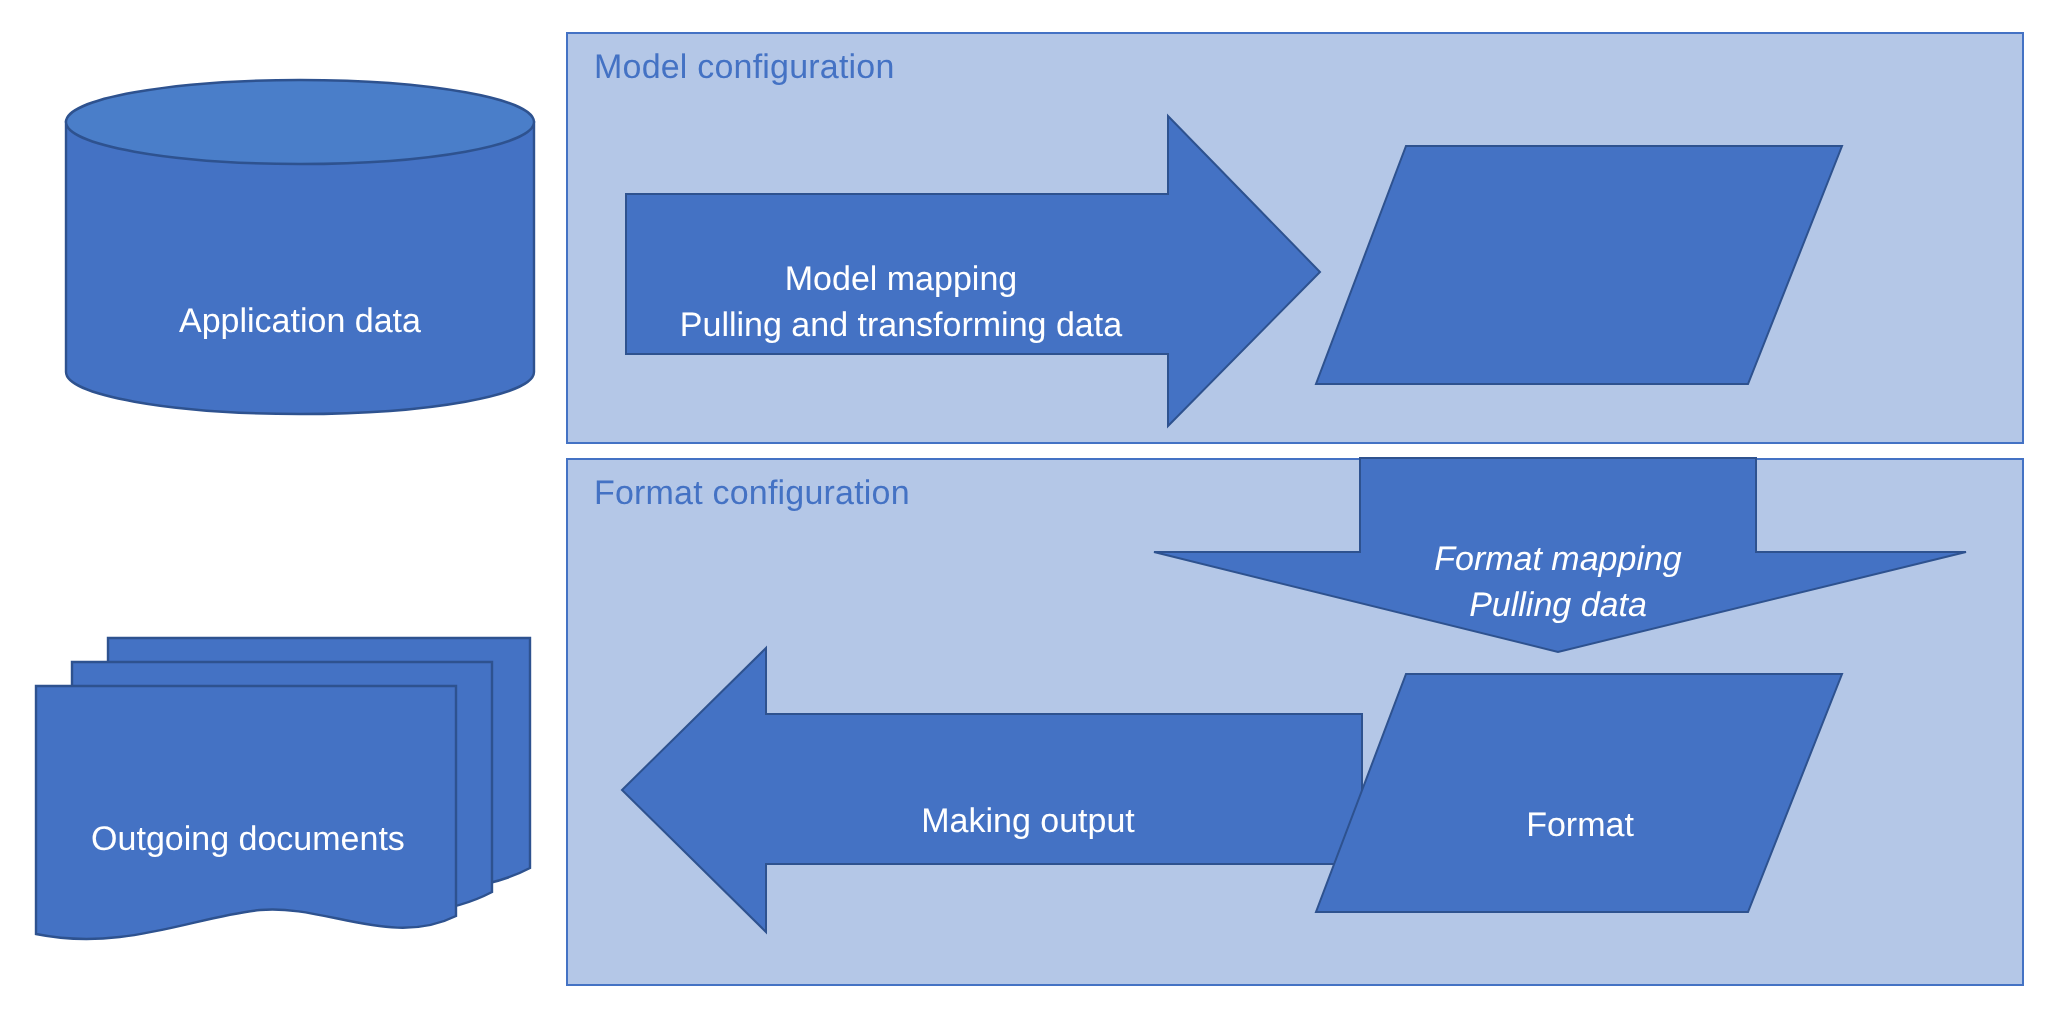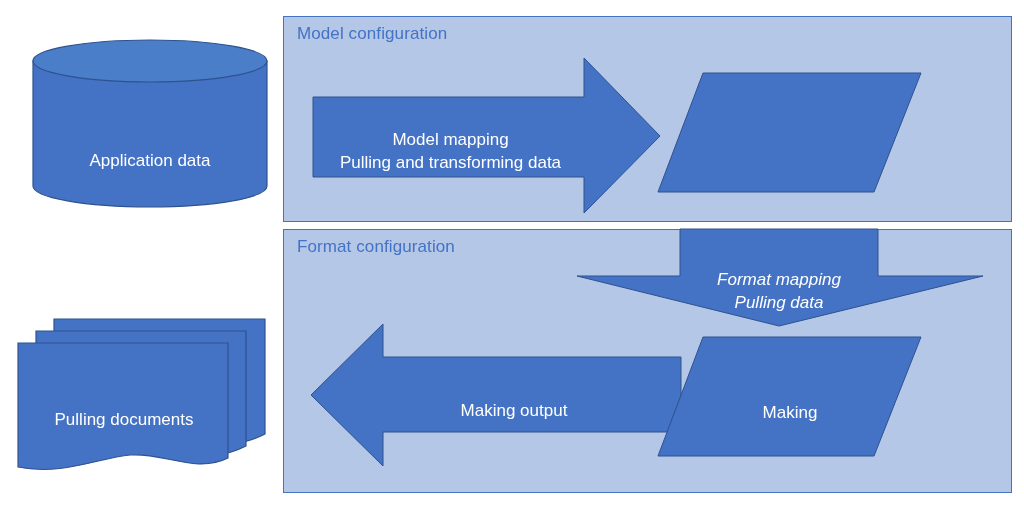--- a/index.html
+++ b/index.html
@@ -92,21 +92,21 @@
   <div class="shape-label" style="left:28px; top:133px; width:244px;">Application data</div>
 
   <svg class="shape-svg" id="svg-outgoing-docs" style="left:12px; top:312px; width:268px; height:170px;" viewBox="0 0 268 170">
 
     <path class="doc-shape" d="M42,7 L253,7 L253,122 C232,133 205,135 183,128 C161,121 140,116 125,122 L125,23 L42,23 Z"></path>
 
     <path class="doc-shape" d="M24,19 L234,19 L234,134 C213,145 186,147 164,140 C142,133 121,128 106,134 L106,35 L24,35 Z"></path>
 
     <path class="doc-shape" d="M6,31 L216,31 L216,146 C184,162 150,140 118,143 C86,146 50,164 6,155 Z"></path>
   </svg>
-  <div class="shape-label" style="left:12px; top:392px; width:224px;">Pulling documents</div>
+  <div class="shape-label" style="left:12px; top:392px; width:224px;">Outgoing documents</div>
 
   <div class="panel" id="panel-model">
     <span class="panel-title">Model configuration</span>
   </div>
 
   <svg class="shape-svg" id="svg-arrow-model-mapping" style="left:313px; top:58px; width:348px; height:156px;" viewBox="0 0 348 156">
     <path class="shape-fill-soft" d="M0,39 L271,39 L271,0 L347,78 L271,155 L271,119 L0,119 Z"></path>
   </svg>
   <div class="shape-label" style="left:313px; top:112px; width:275px;"><span>Model mapping</span><br><span>Pulling and transforming data</span></div>
 
@@ -124,15 +124,15 @@
   <div class="shape-label" style="left:660px; top:252px; width:238px;font-style:italic;"><span>Format mapping</span><br><span>Pulling data</span></div>
 
   <svg class="shape-svg" id="svg-arrow-making-output" style="left:309px; top:322px; width:374px; height:146px;" viewBox="0 0 374 146">
     <path class="shape-fill-soft" d="M2,73 L74,2 L74,35 L372,35 L372,110 L74,110 L74,144 Z"></path>
   </svg>
   <div class="shape-label" style="left:365px; top:383px; width:298px;">Making output</div>
 
   <svg class="shape-svg" id="svg-format" style="left:655px; top:334px; width:270px; height:126px;" viewBox="0 0 270 126">
     <path class="shape-fill-soft" d="M48,3 L266,3 L219,122 L3,122 Z"></path>
   </svg>
-  <div class="shape-label" style="left:655px; top:385px; width:270px;">Making</div>
+  <div class="shape-label" style="left:655px; top:385px; width:270px;">Format</div>
 
 </div>
 
 </body></html>

